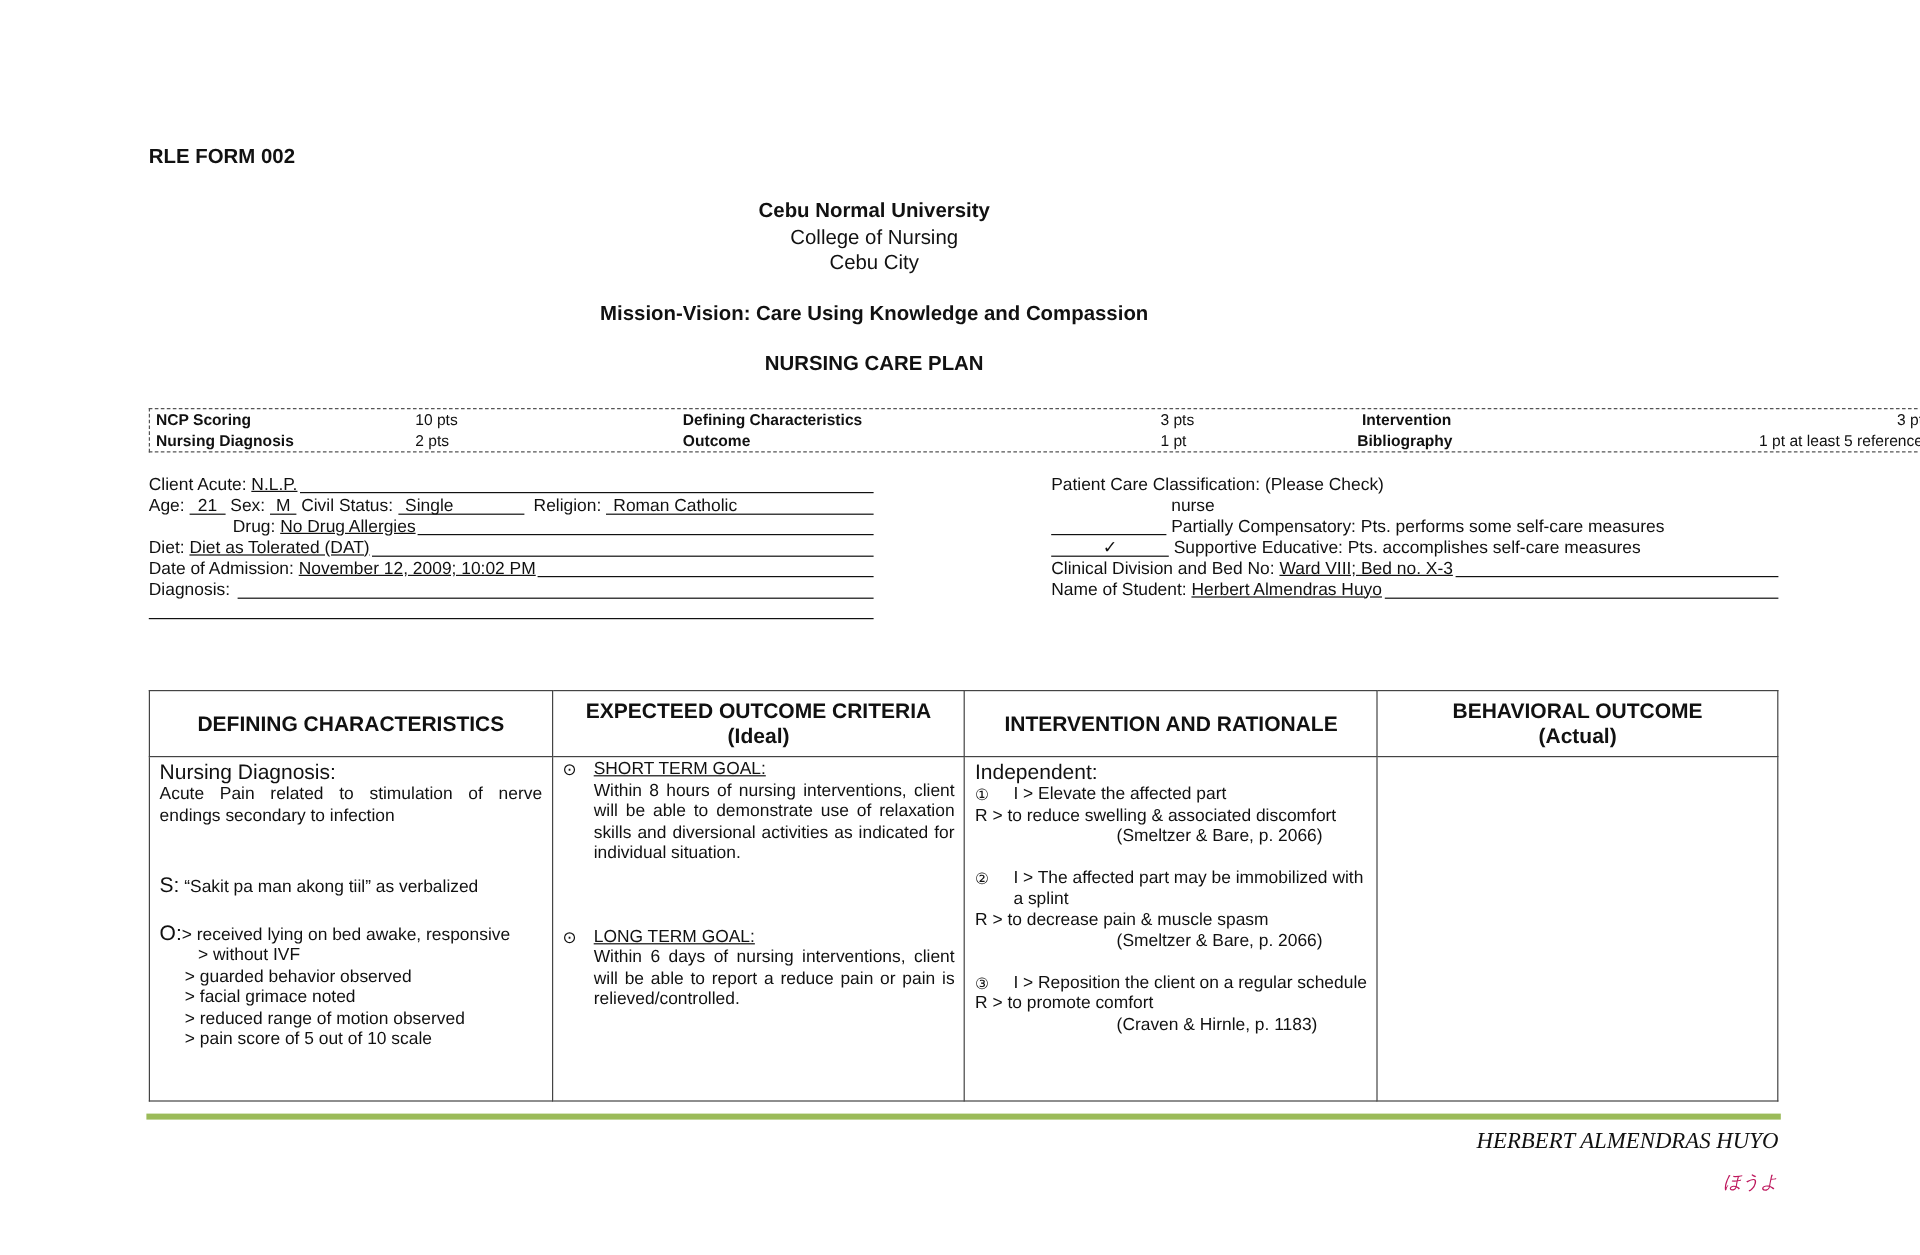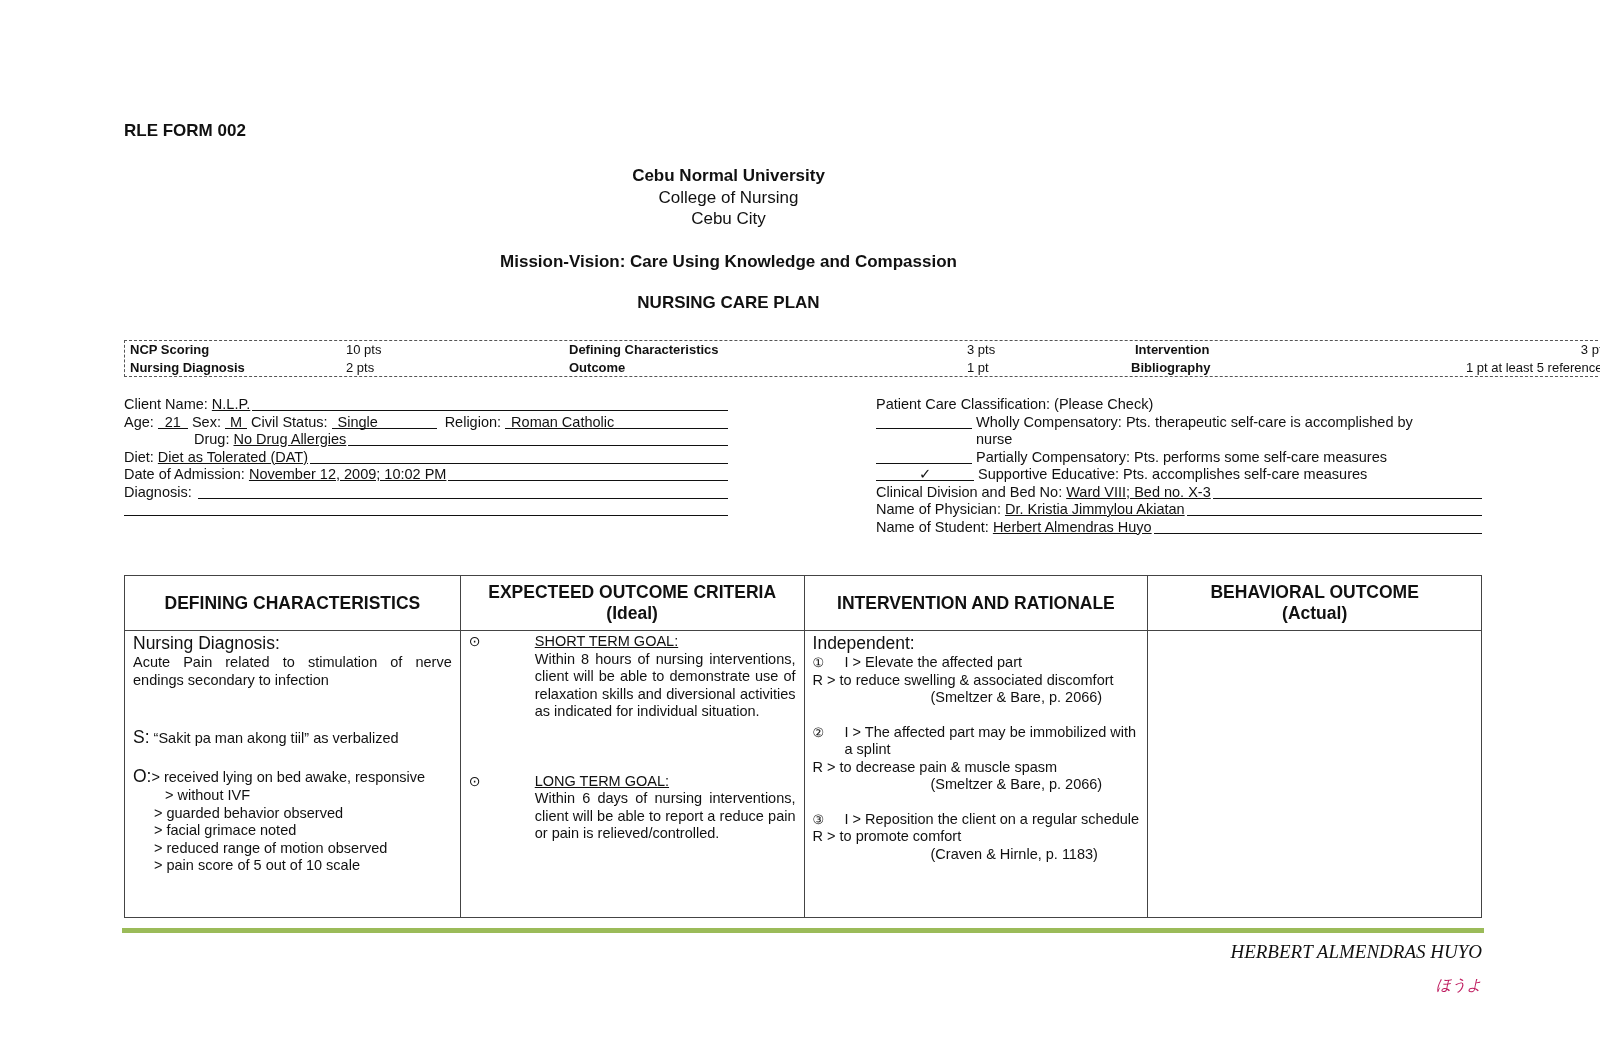--- a/index.html
+++ b/index.html
@@ -30,21 +30,21 @@
   .blank { display: inline-block; border-bottom: 1px solid #111; height: 15px; text-align: center; }
 
   table.ncp { position: absolute; left: 124px; top: 575px; width: 1358px; border-collapse: collapse; }
   table.ncp th, table.ncp td { border: 1.5px solid #444; vertical-align: top; }
   table.ncp th { height: 55px; font-size: 17.5px; font-weight: bold; text-align: center; vertical-align: middle; line-height: 21px; }
   table.ncp td { height: 287px; font-size: 14.5px; line-height: 17.5px; padding: 2px 8px; }
   .big { font-size: 17.5px; line-height: 21px; }
   .justify { text-align: justify; }
   .goal-head { display: flex; }
   .goal-bullet { width: 26px; font-size: 14px; }
-  .goal-body { flex: 1; text-align: justify; margin-left: 40px; }
+  .goal-body { flex: 1; text-align: justify; }
   .iv { display: flex; }
   .iv-num { width: 32px; font-size: 13px; }
   .iv-text { flex: 1; }
   .ref { padding-left: 86px; }
 
   .green-bar { left: 122px; top: 928px; width: 1362px; height: 5px; background: #9bbb59; }
   .footer-name { right: 118px; top: 941px; font-family: "Liberation Serif", serif; font-style: italic; font-size: 19px; }
   .footer-kana { right: 118px; top: 965px; font-family: "DejaVu Serif", serif; font-style: italic; font-size: 15px; color: #be185d; margin-top: 11px; }
 </style>
 </head>
@@ -69,21 +69,21 @@
   <span class="c b r2" style="left:5px">Nursing Diagnosis</span>
   <span class="c r2" style="left:221px">2 pts</span>
   <span class="c b r2" style="left:444px">Outcome</span>
   <span class="c r2" style="left:842px">1 pt</span>
   <span class="c b r2" style="left:1006px">Bibliography</span>
   <span class="c r2" style="right:8px">1 pt at least 5 references</span>
 </div>
 
 <div class="abs info info-left">
   <div class="line">
-    <span>Client Name:</span>&nbsp;<span class="u">N.L.P.</span><span class="fill"></span>
+    <span>Client Acute:</span>&nbsp;<span class="u">N.L.P.</span><span class="fill"></span>
   </div>
   <div class="line">
     <span>Age:</span>&nbsp;<span class="blank" style="width:30px">21</span>&nbsp;<span>Sex:</span>&nbsp;<span class="blank" style="width:22px">M</span>&nbsp;<span>Civil Status:</span>&nbsp;<span class="blank" style="width:105px; text-align:left; padding-left:6px">Single</span>&nbsp;&nbsp;<span>Religion:</span>&nbsp;<span class="blank" style="flex:1; text-align:left; padding-left:6px">Roman Catholic</span>
   </div>
   <div class="line">
     <span style="padding-left:70px">Drug:</span>&nbsp;<span class="u">No Drug Allergies</span><span class="fill"></span>
   </div>
   <div class="line">
     <span>Diet:</span>&nbsp;<span class="u">Diet as Tolerated (DAT)</span><span class="fill"></span>
   </div>
@@ -94,36 +94,30 @@
     <span>Diagnosis:</span>&nbsp;<span class="fill"></span>
   </div>
   <div class="line">
       <span class="fill" style="margin-left:0"></span>
     </div>
 </div>
 
 <div class="abs info info-right">
   <div class="line">Patient Care Classification: (Please Check)</div>
   <div class="line">
-    <span class="blank" style="width:96px"></span>&nbsp;<span>Wholly Compensatory: Pts. therapeutic self-care is accomplished by</span>
-  </div>
-  <div class="line">
     <span style="padding-left:100px">nurse</span>
   </div>
   <div class="line">
     <span class="blank" style="width:96px"></span>&nbsp;<span>Partially Compensatory: Pts. performs some self-care measures</span>
   </div>
   <div class="line">
     <span class="blank" style="width:98px">✓</span>&nbsp;<span>Supportive Educative: Pts. accomplishes self-care measures</span>
   </div>
   <div class="line">
     <span>Clinical Division and Bed No:</span>&nbsp;<span class="u">Ward VIII; Bed no. X-3</span><span class="fill"></span>
-  </div>
-  <div class="line">
-    <span>Name of Physician:</span>&nbsp;<span class="u">Dr. Kristia Jimmylou Akiatan</span><span class="fill"></span>
   </div>
   <div class="line">
     <span>Name of Student:</span>&nbsp;<span class="u">Herbert Almendras Huyo</span><span class="fill"></span>
   </div>
 </div>
 
 <table class="ncp">
   <colgroup>
     <col style="width:336px">
       <col style="width:344px">

